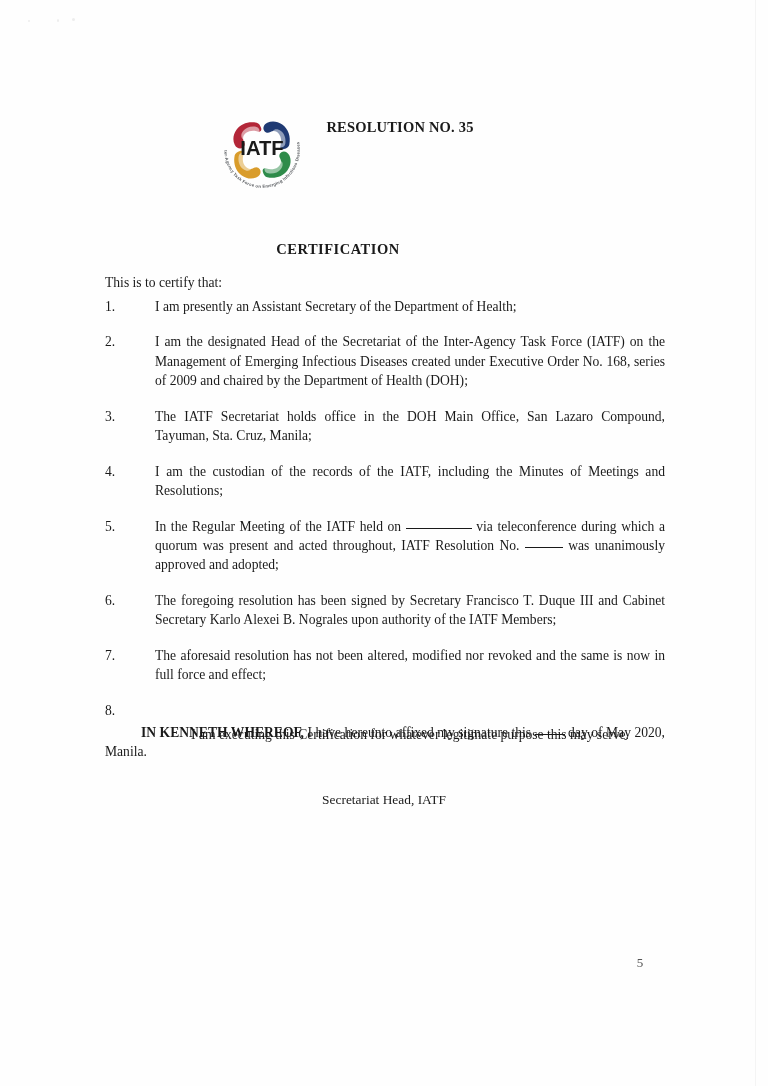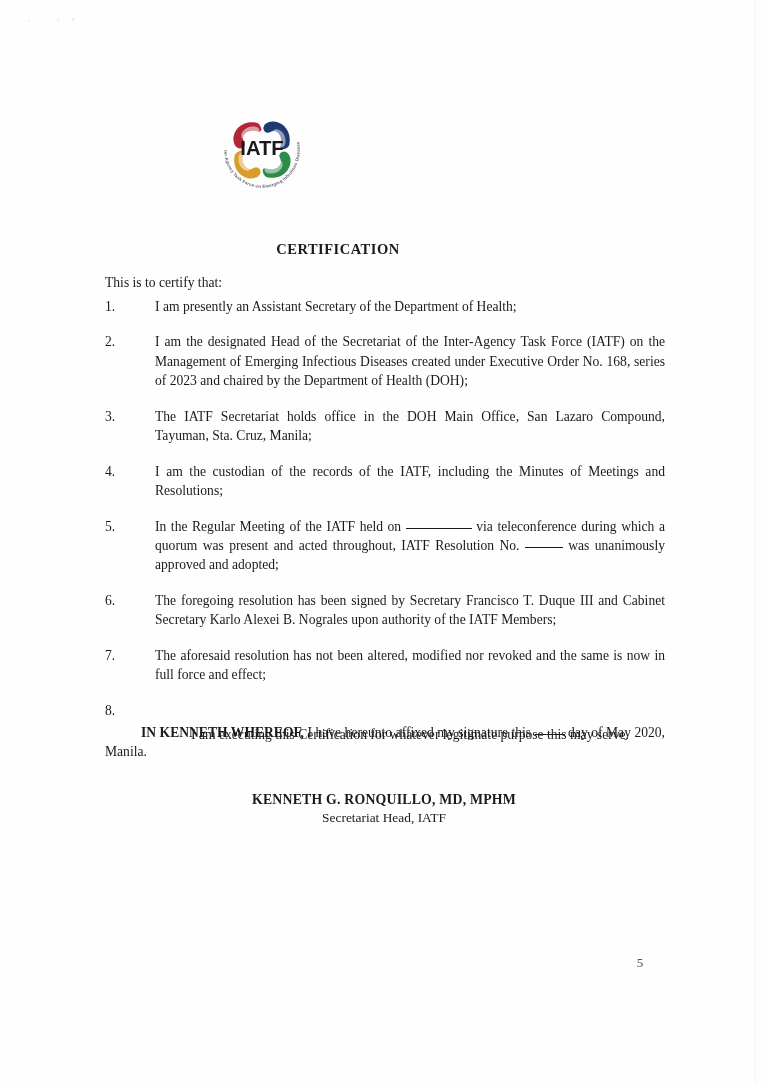--- a/index.html
+++ b/index.html
@@ -233,37 +233,38 @@
 
         <text font-family="'Liberation Sans', sans-serif" font-size="9.6" font-weight="bold" fill="#55585c" letter-spacing="0.6">
           <textPath href="#ringPath" startOffset="26%" text-anchor="middle">
             Inter-Agency Task Force on Emerging Infectious Diseases
           </textPath>
         </text>
       </svg>
     </div>
 
     <div class="title-block">
+      <div class="res-no">RESOLUTION NO. 35</div>
     </div>
   </div>
 
   <div class="doc-heading">CERTIFICATION</div>
 
   <div class="body-area">
 
     <div class="intro">This is to certify that:</div>
 
     <div class="clause">
       <div class="num">1.</div>
       <div class="text">I am presently an Assistant Secretary of the Department of Health;</div>
     </div>
 
     <div class="clause">
       <div class="num">2.</div>
-      <div class="text">I am the designated Head of the Secretariat of the Inter-Agency Task Force (IATF) on the Management of Emerging Infectious Diseases created under Executive Order No. 168, series of 2023 and chaired by the Department of Health (DOH);</div>
+      <div class="text">I am the designated Head of the Secretariat of the Inter-Agency Task Force (IATF) on the Management of Emerging Infectious Diseases created under Executive Order No. 168, series of 2009 and chaired by the Department of Health (DOH);</div>
     </div>
 
     <div class="clause">
       <div class="num">3.</div>
       <div class="text">The IATF Secretariat holds office in the DOH Main Office, San Lazaro Compound, Tayuman, Sta. Cruz, Manila;</div>
     </div>
 
     <div class="clause">
       <div class="num">4.</div>
       <div class="text">I am the custodian of the records of the IATF, including the Minutes of Meetings and Resolutions;</div>
@@ -286,19 +287,18 @@
 
     <div class="clause">
       <div class="num">8.</div>
       <div class="text">I am executing this Certification for whatever legitimate purpose this may serve.</div>
     </div>
   </div>
 
   <div class="witness"><b>IN KENNETH WHEREOF,</b>&nbsp;<span>I have hereunto affixed my signature this</span>&nbsp;<span class="blank-line blank-tiny"></span>&nbsp;<span>day of May 2020, Manila.</span></div>
 
   <div class="signature">
-    <div class="sig-name">KENNETH G. RONQUILLO, MD, MPHM</div>
     <div class="sig-role2">Secretariat Head, IATF</div>
   </div>
 
   <div class="page-number">5</div>
 
 </div>
 
 </body></html>

